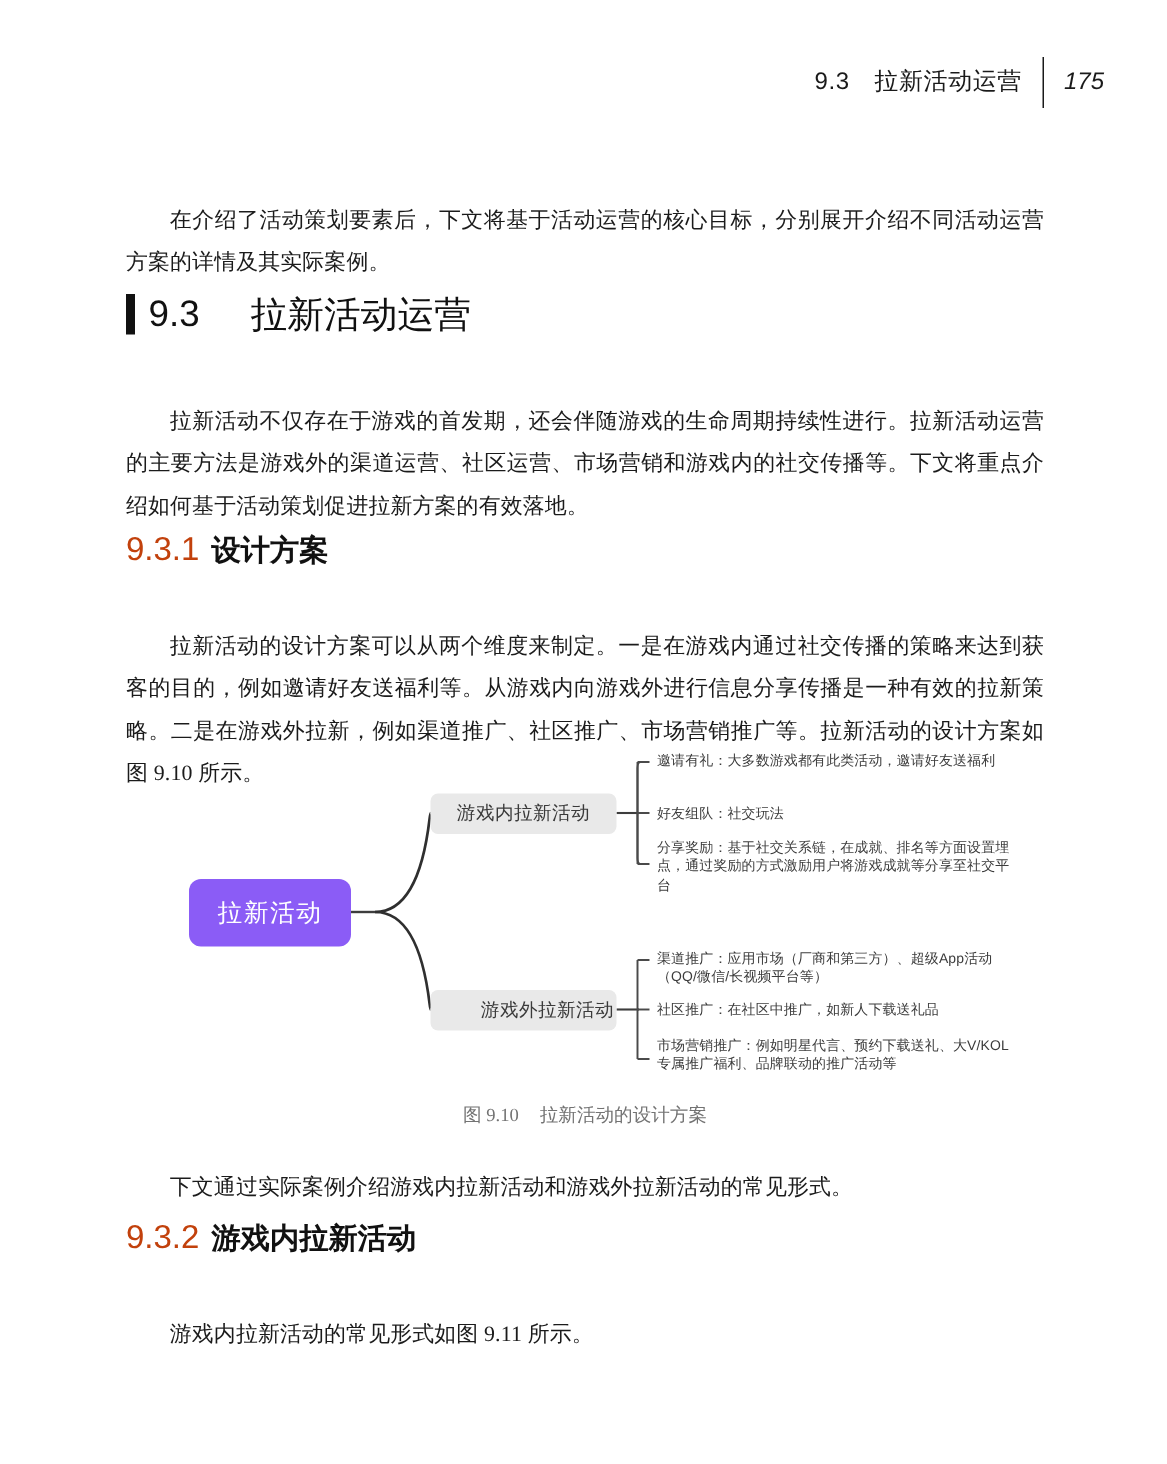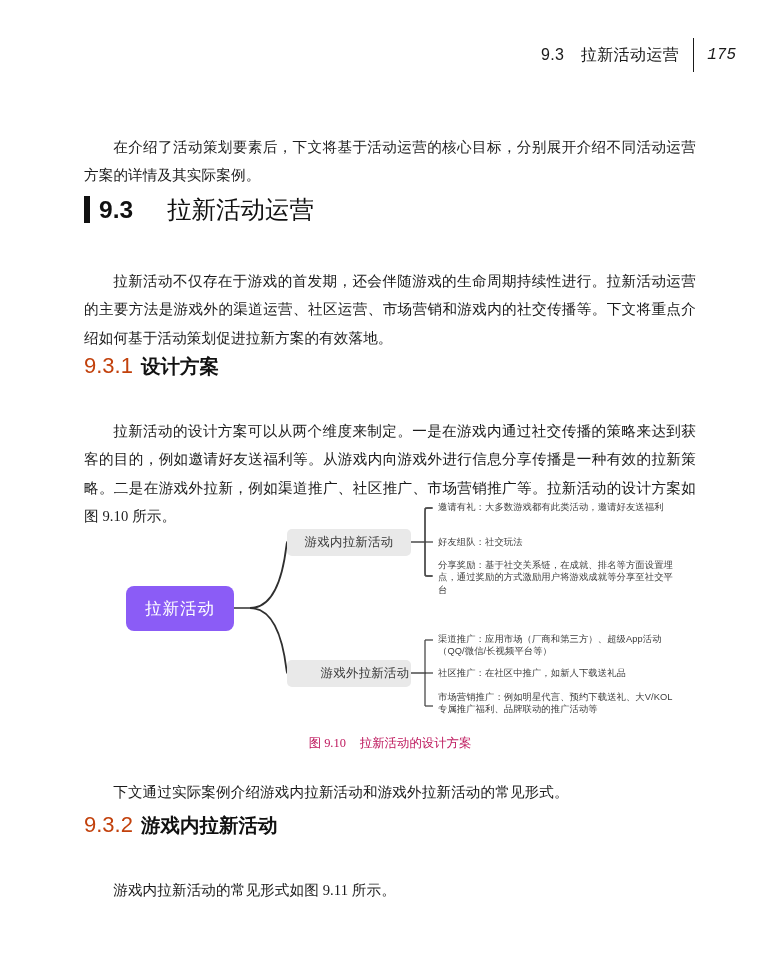--- a/index.html
+++ b/index.html
@@ -39,21 +39,21 @@
     padding-right: 14px;
     line-height: 34px;
   }
   .header-num-sep {
     display: inline-block;
     width: 1px;
     height: 34px;
     background: #1a1a1a;
   }
   .header-pageno {
-    font-family: Liberation Mono, monospace;
+    font-family: Liberation Sans, sans-serif;
     font-style: italic;
     font-size: 16px;
     color: #1a1a1a;
     padding-left: 13px;
     line-height: 30px;
   }
 
   
   .para {
     position: absolute;
@@ -76,21 +76,21 @@
     font-family: "Liberation Sans", "DejaVu Sans", sans-serif;
   }
   .h2-bar {
     width: 6px;
     height: 27px;
     background: #111111;
     margin-right: 9px;
   }
   .h2-num {
     font-size: 24.5px;
-    font-weight: 700;
+    font-weight: 400;
     color: #111111;
     letter-spacing: 0px;
   }
   .h2-title {
     font-size: 24.5px;
     font-weight: 400;
     color: #111111;
     margin-left: 34px;
   }
 
@@ -176,21 +176,21 @@
     width: 236px;
   }
 
   .figure-caption {
     position: absolute;
     left: 0;
     top: 240px;
     width: 612px;
     text-align: center;
     font-size: 12.4px;
-    color: #be185d;
+    color: #737373;
     font-family: "Liberation Serif", "DejaVu Serif", serif;
   }
   .figure-caption .cap-gap { display: inline-block; width: 14px; }
 </style>
 </head>
 <body>
 
 <div class="page">
 
   <div class="header">

